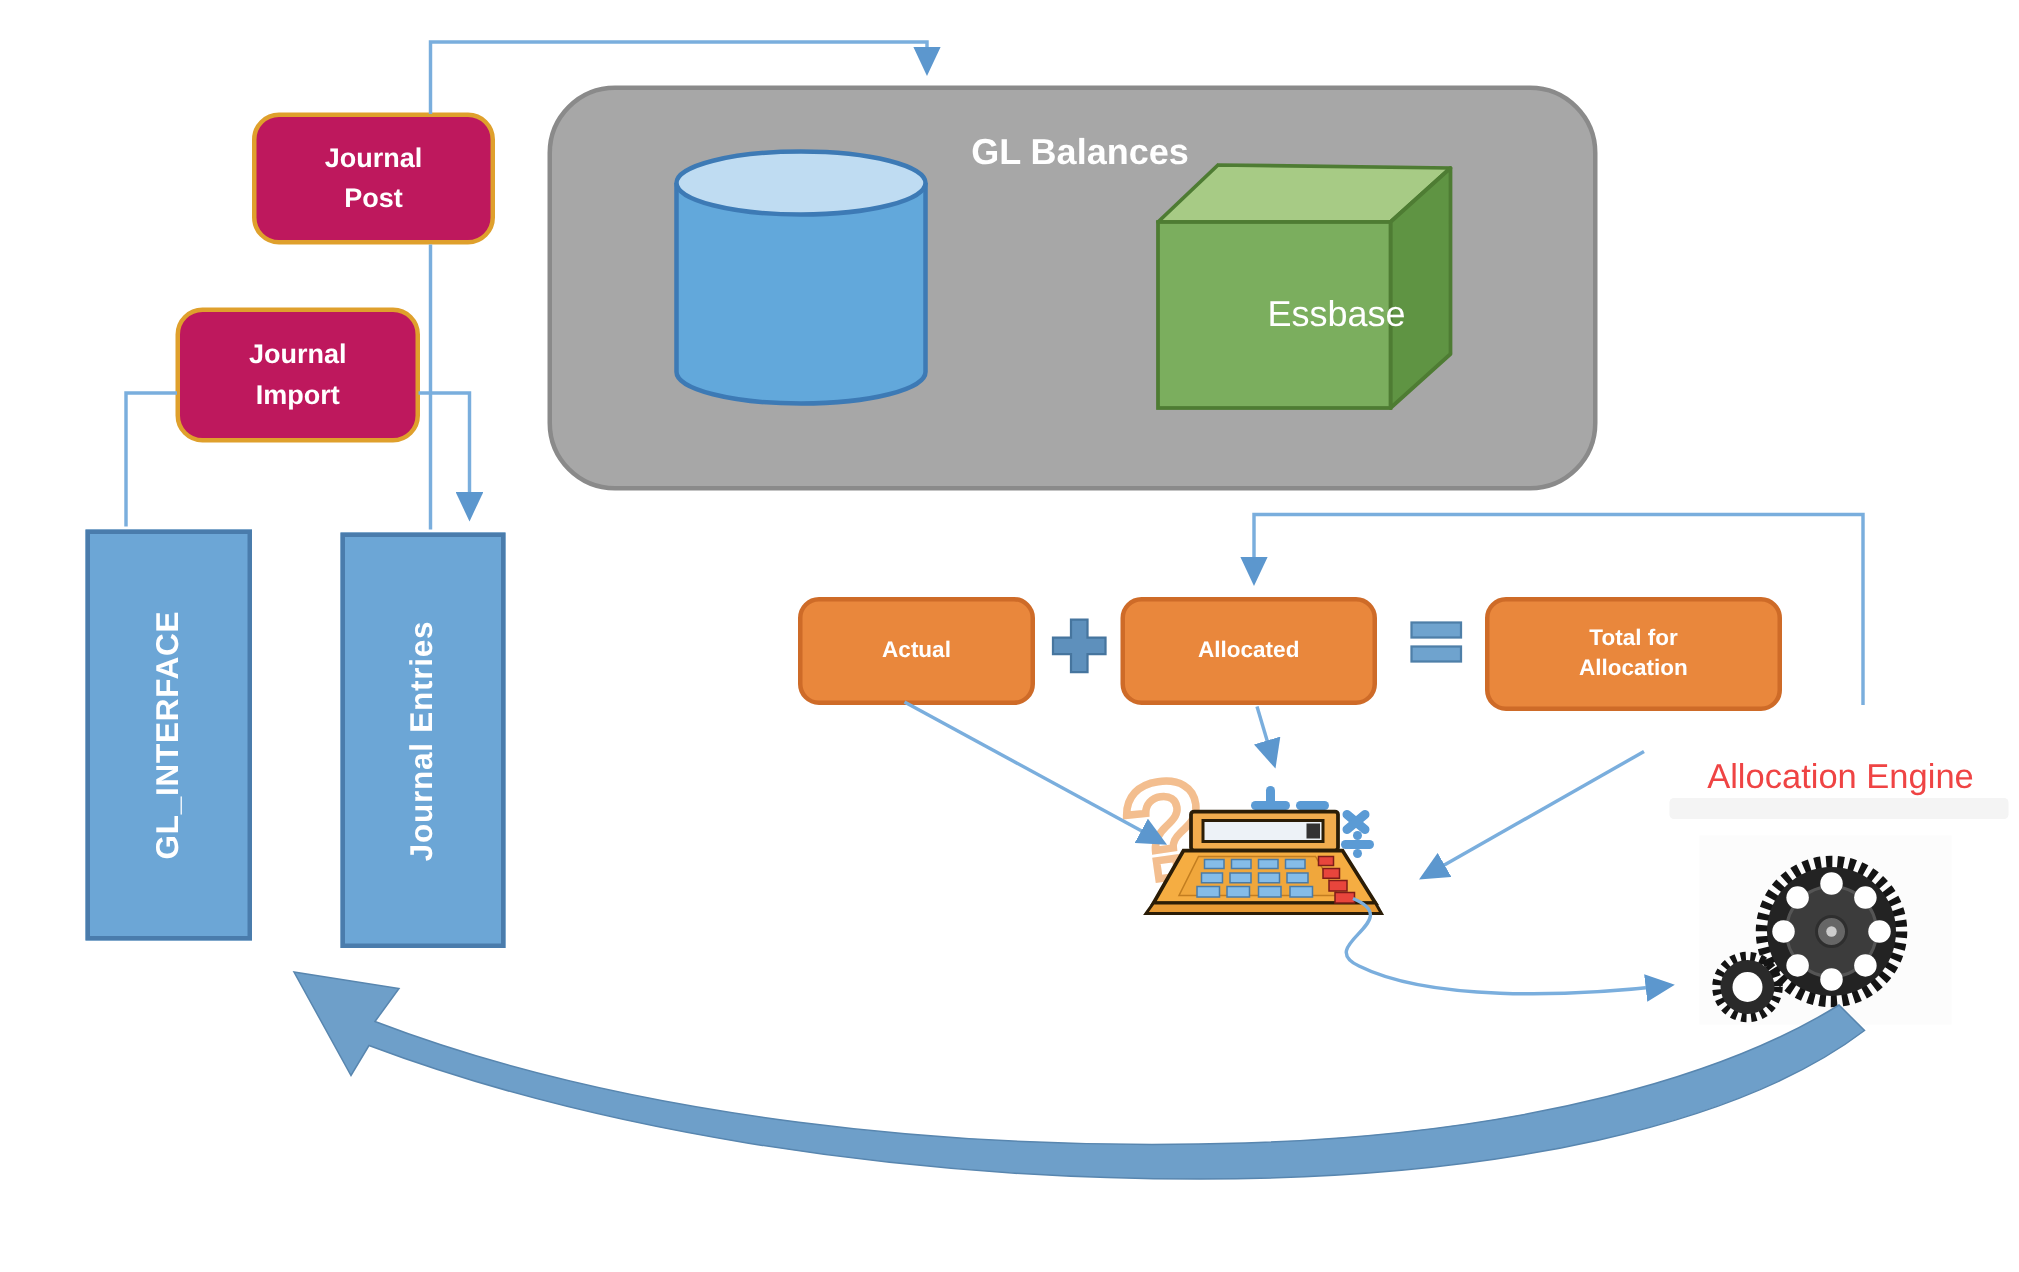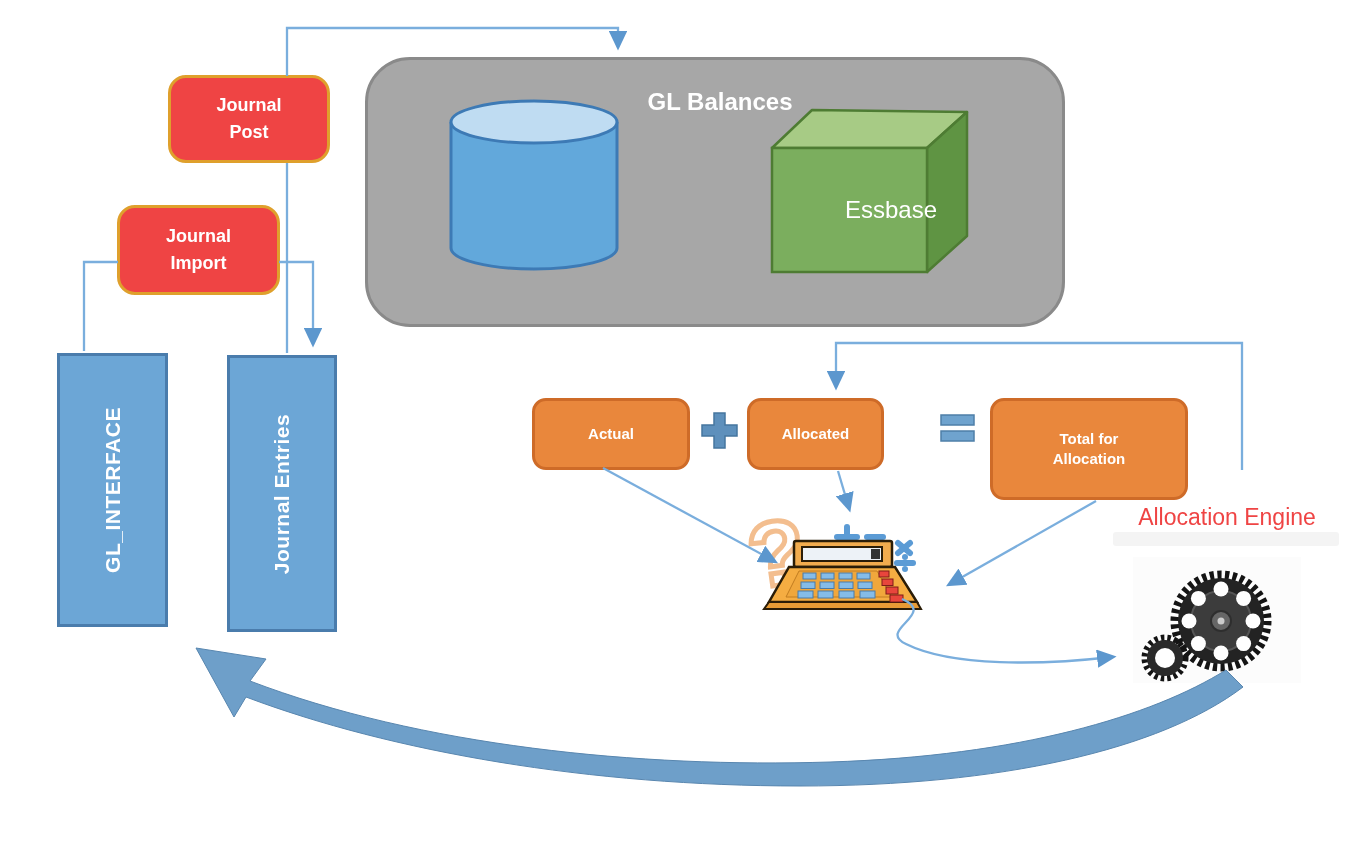--- a/index.html
+++ b/index.html
@@ -15,21 +15,21 @@
   .abs { position: absolute; }
   svg.overlay {
     position: absolute;
     left: 0; top: 0;
     width: 1346px; height: 848px;
     pointer-events: none;
   }
   
   .ybox {
     position: absolute;
-    background: #ef4444;
+    background: #be185d;
     border: 3px solid #DFA02C;
     border-radius: 18px;
     display: flex; align-items: center; justify-content: center;
     text-align: center;
     color: #ffffff;
     font-size: 18px; font-weight: 600; line-height: 1.5;
   }
   .ybox .wrap { width: 96px; }
   
   .vbox {
@@ -128,24 +128,24 @@
   <div class="vbox" style="left:57px; top:353px; width:111px; height:274px;">
     <span class="vlabel">GL_INTERFACE</span>
   </div>
   <div class="vbox" style="left:227px; top:355px; width:110px; height:277px;">
     <span class="vlabel">Journal Entries</span>
   </div>
 
   <div class="obox" style="left:532px; top:398px; width:158px; height:72px;">
     <span>Actual</span>
   </div>
-  <div class="obox" style="left:747px; top:398px; width:137px; height:72px;">
+  <div class="obox" style="left:747px; top:398px; width:171px; height:72px;">
     <span>Allocated</span>
   </div>
-  <div class="obox" style="left:990px; top:398px; width:198px; height:102px;">
+  <div class="obox" style="left:990px; top:398px; width:198px; height:76px;">
     <div class="wrap2">Total for Allocation</div>
   </div>
 
   <div class="abs" style="left:745px; top:496px; width:190px; height:122px;">
     <svg width="190" height="122" viewBox="0 0 190 122">
 
       <text x="4" y="88" font-size="92" font-weight="bold" font-family="Liberation Sans, sans-serif" fill="none" stroke="#F3BE8F" stroke-width="5" transform="rotate(-8 40 60)">?</text>
 
       <g stroke="#5B9BD5" stroke-width="6" stroke-linecap="round">
         <path d="M92,41 h20"></path>

